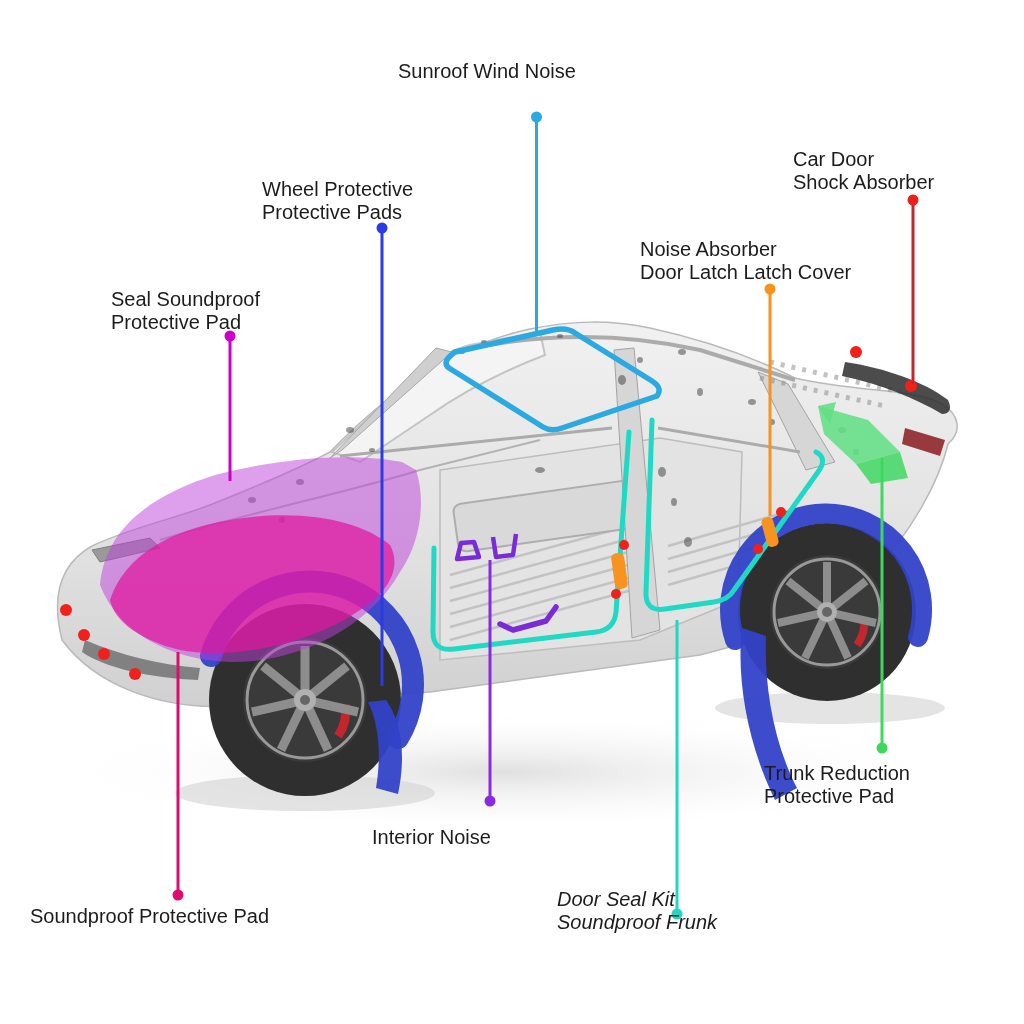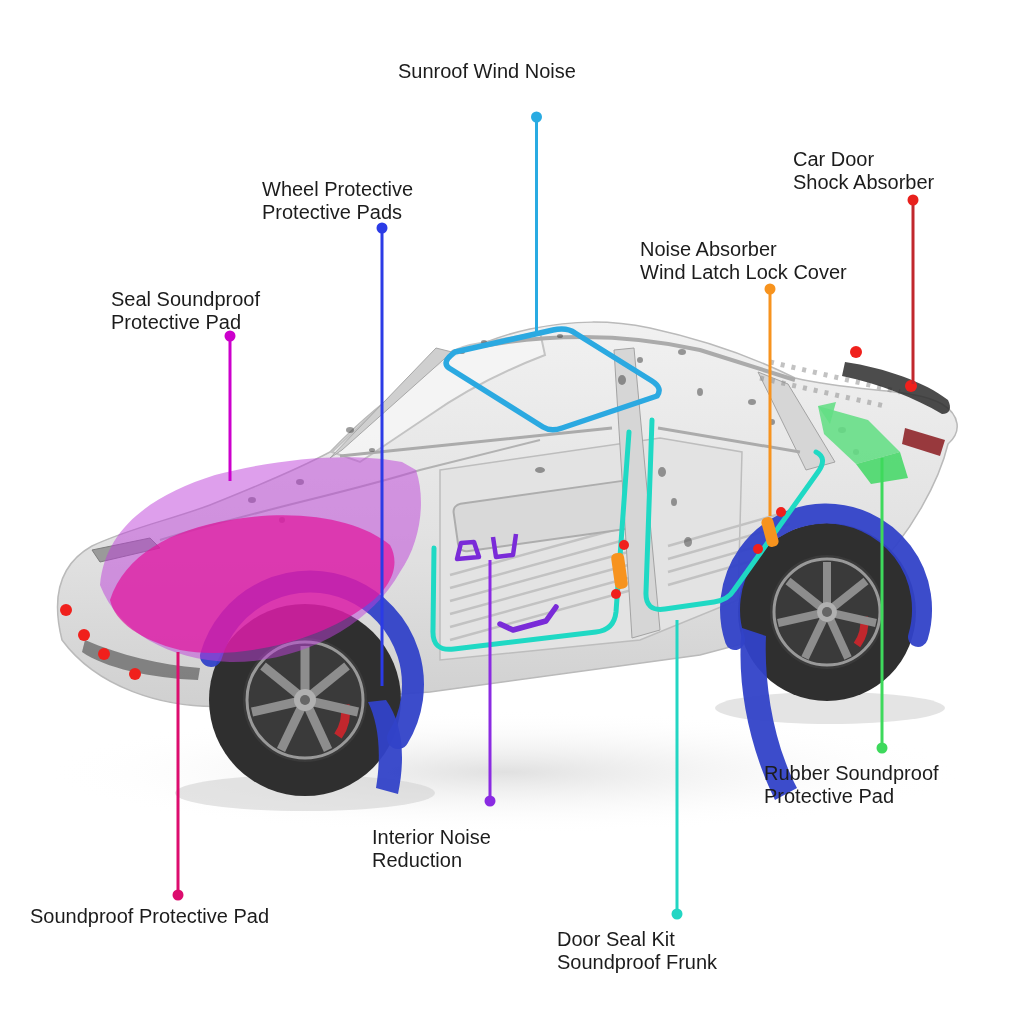--- a/index.html
+++ b/index.html
@@ -217,35 +217,34 @@
   <div class="label" style="left:793px;top:148px;width:240px;">
     <span>Car Door</span>
     <span>Shock Absorber</span>
   </div>
   <div class="label" style="left:262px;top:178px;width:240px;">
     <span>Wheel Protective</span>
     <span>Protective Pads</span>
   </div>
   <div class="label" style="left:640px;top:238px;width:260px;">
     <span>Noise Absorber</span>
-    <span>Wind Latch Lock Cover</span>
+    <span>Door Latch Latch Cover</span>
   </div>
   <div class="label" style="left:111px;top:288px;width:240px;">
     <span>Seal Soundproof</span>
     <span>Protective Pad</span>
   </div>
   <div class="label" style="left:764px;top:762px;width:240px;">
-    <span>Rubber Soundproof</span>
+    <span>Trunk Reduction</span>
     <span>Protective Pad</span>
   </div>
   <div class="label" style="left:372px;top:815px;width:240px;margin-top:11px;">
     <span>Interior Noise</span>
-    <span>Reduction</span>
   </div>
   <div class="label" style="left:30px;top:905px;width:300px;">
     <span>Soundproof Protective Pad</span>
   </div>
-  <div class="label" style="left:557px;top:928px;width:240px;">
+  <div class="label" style="left:557px;top:888px;width:240px;font-style:italic;">
     <span>Door Seal Kit</span>
     <span>Soundproof Frunk</span>
   </div>
 
 </div>
 
 </body></html>

